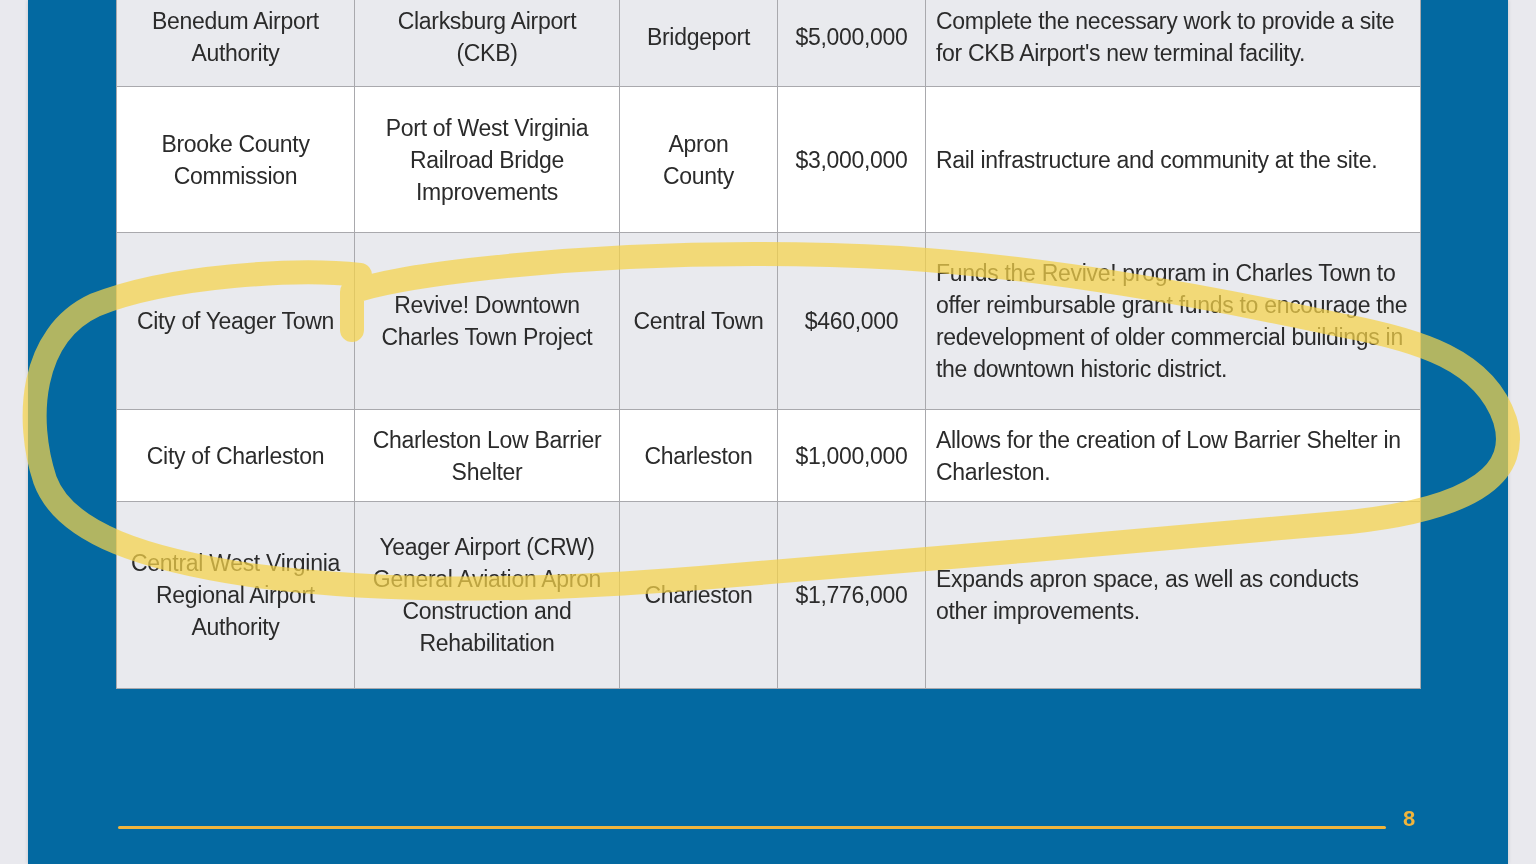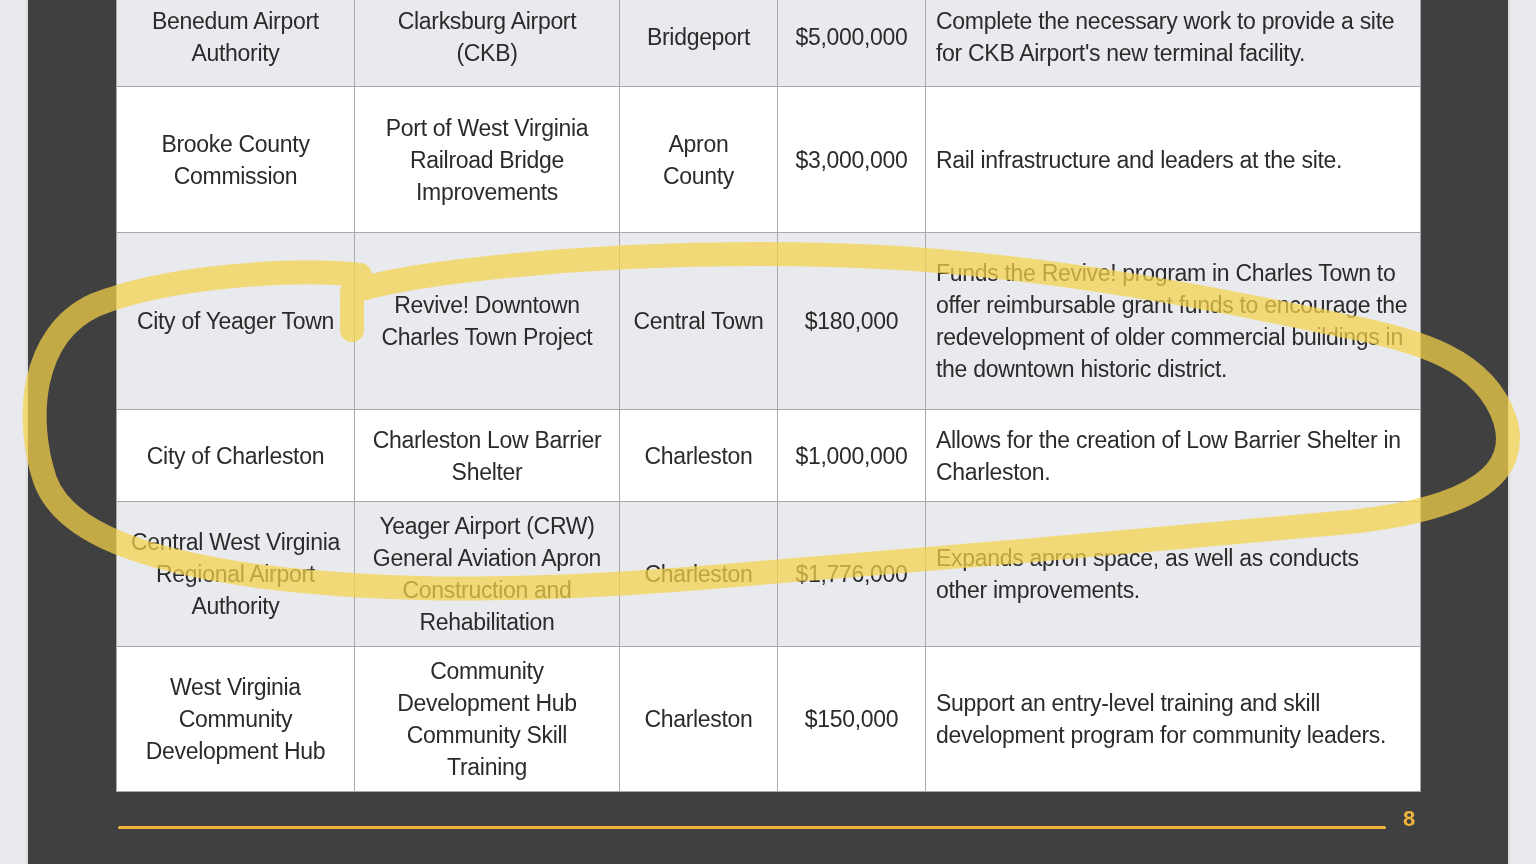--- a/index.html
+++ b/index.html
@@ -3,21 +3,21 @@
 <meta charset="utf-8">
 <style>
   html, body { margin: 0; padding: 0; }
   body {
     width: 1536px; height: 864px; overflow: hidden; position: relative;
     background: #e9e9ee;
     font-family: "Liberation Sans", "DejaVu Sans", sans-serif;
   }
   .page {
     position: absolute; left: 28px; top: 0; width: 1480px; height: 864px;
-    background: #404040;
+    background: #0369a1;
     box-shadow: 0 0 4px rgba(0,0,0,0.15);
   }
   table.grants {
     position: absolute; left: 88px; top: -14px;
     border-collapse: collapse; table-layout: fixed;
     width: 1304px;
     color: #2b2b2b;
     font-size: 23px; line-height: 32px;
     letter-spacing: -0.3px;
   }
@@ -60,49 +60,42 @@
         <td class="c">Clarksburg Airport (CKB)</td>
         <td class="c">Bridgeport</td>
         <td class="c">$5,000,000</td>
         <td class="l">Complete the necessary work to provide a site for CKB Airport's new terminal facility.</td>
       </tr>
       <tr class="plain" style="height:146px">
         <td class="c">Brooke County Commission</td>
         <td class="c">Port of West Virginia Railroad Bridge Improvements</td>
         <td class="c">Apron County</td>
         <td class="c">$3,000,000</td>
-        <td class="l">Rail infrastructure and leaders at the site.</td>
+        <td class="l">Rail infrastructure and community at the site.</td>
       </tr>
       <tr class="shade" style="height:177px">
         <td class="c">City of Yeager Town</td>
         <td class="c">Revive! Downtown Charles Town Project</td>
         <td class="c">Central Town</td>
-        <td class="c">$180,000</td>
+        <td class="c">$460,000</td>
         <td class="l">Funds the Revive! program in Charles Town to offer reimbursable grant funds to encourage the redevelopment of older commercial buildings in the downtown historic district.</td>
       </tr>
       <tr class="plain" style="height:92px">
         <td class="c">City of Charleston</td>
         <td class="c">Charleston Low Barrier Shelter</td>
         <td class="c">Charleston</td>
         <td class="c">$1,000,000</td>
         <td class="l">Allows for the creation of Low Barrier Shelter in Charleston.</td>
       </tr>
-      <tr class="shade" style="height:145px">
+      <tr class="shade" style="height:187px">
         <td class="c">Central West Virginia Regional Airport Authority</td>
         <td class="c">Yeager Airport (CRW) General Aviation Apron Construction and Rehabilitation</td>
         <td class="c">Charleston</td>
         <td class="c">$1,776,000</td>
         <td class="l">Expands apron space, as well as conducts other improvements.</td>
-      </tr>
-      <tr class="plain" style="height:145px">
-        <td class="c">West Virginia Community Development Hub</td>
-        <td class="c">Community Development Hub Community Skill Training</td>
-        <td class="c">Charleston</td>
-        <td class="c">$150,000</td>
-        <td class="l">Support an entry-level training and skill development program for community leaders.</td>
       </tr>
     </tbody>
   </table>
 
   <div class="footer-line"></div>
   <div class="page-num">8</div>
 </div>
 
 <svg class="highlight" width="1536" height="864">
   <path d="M 360 275

